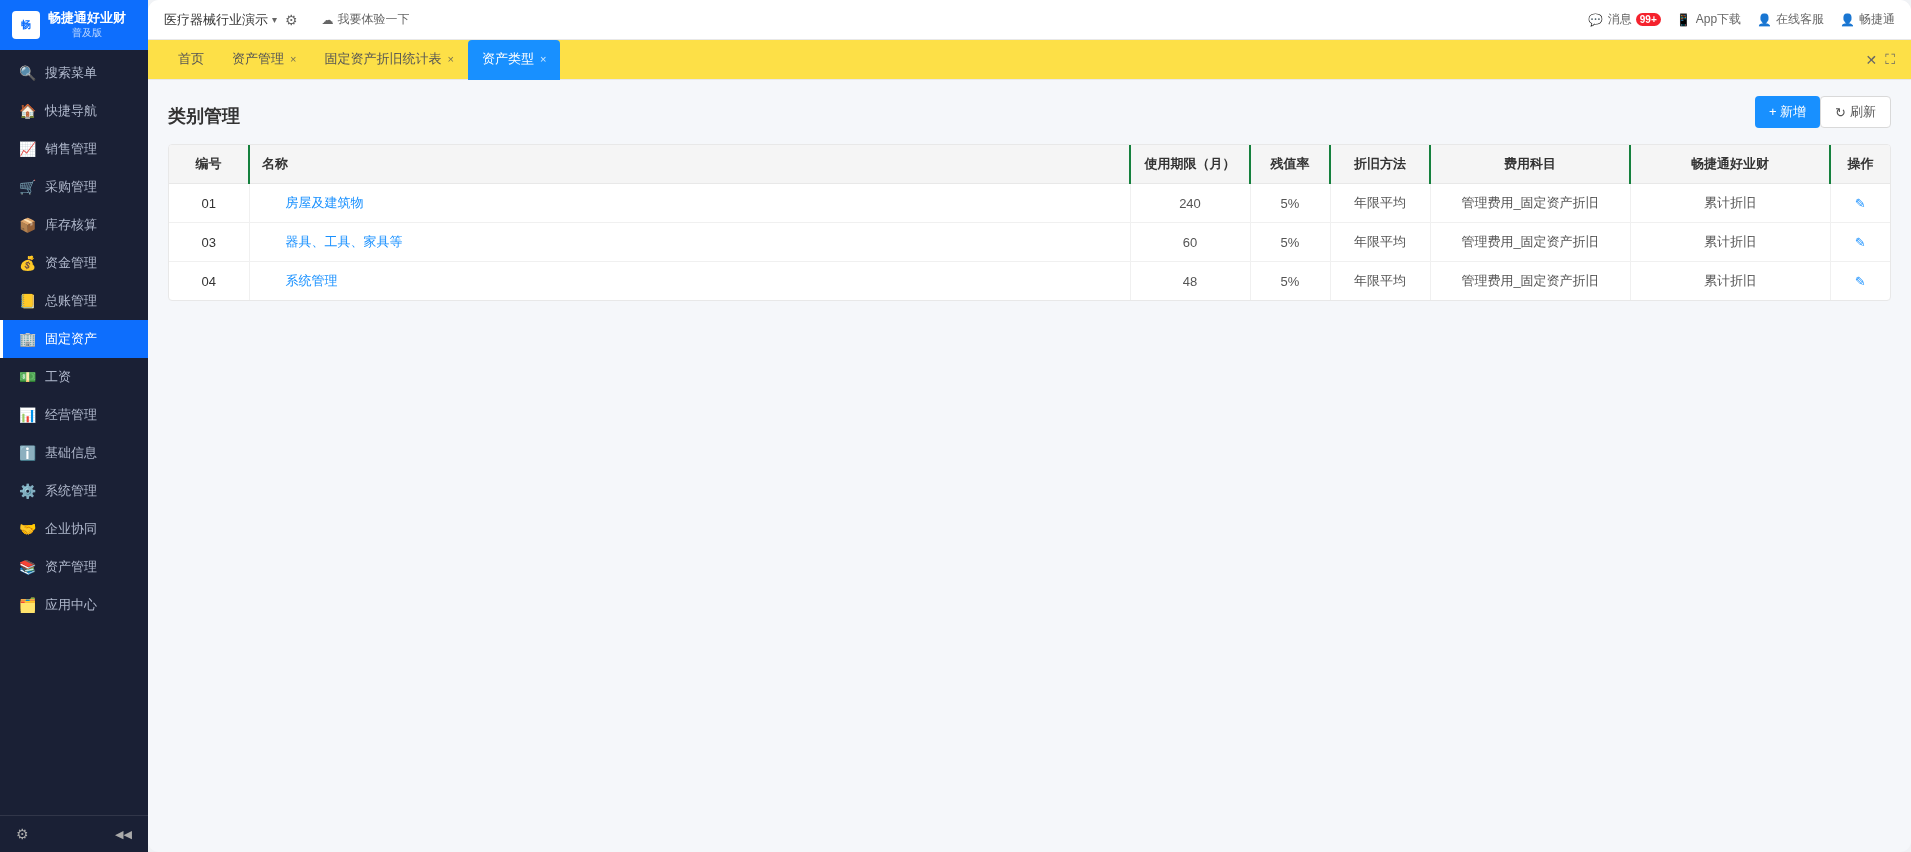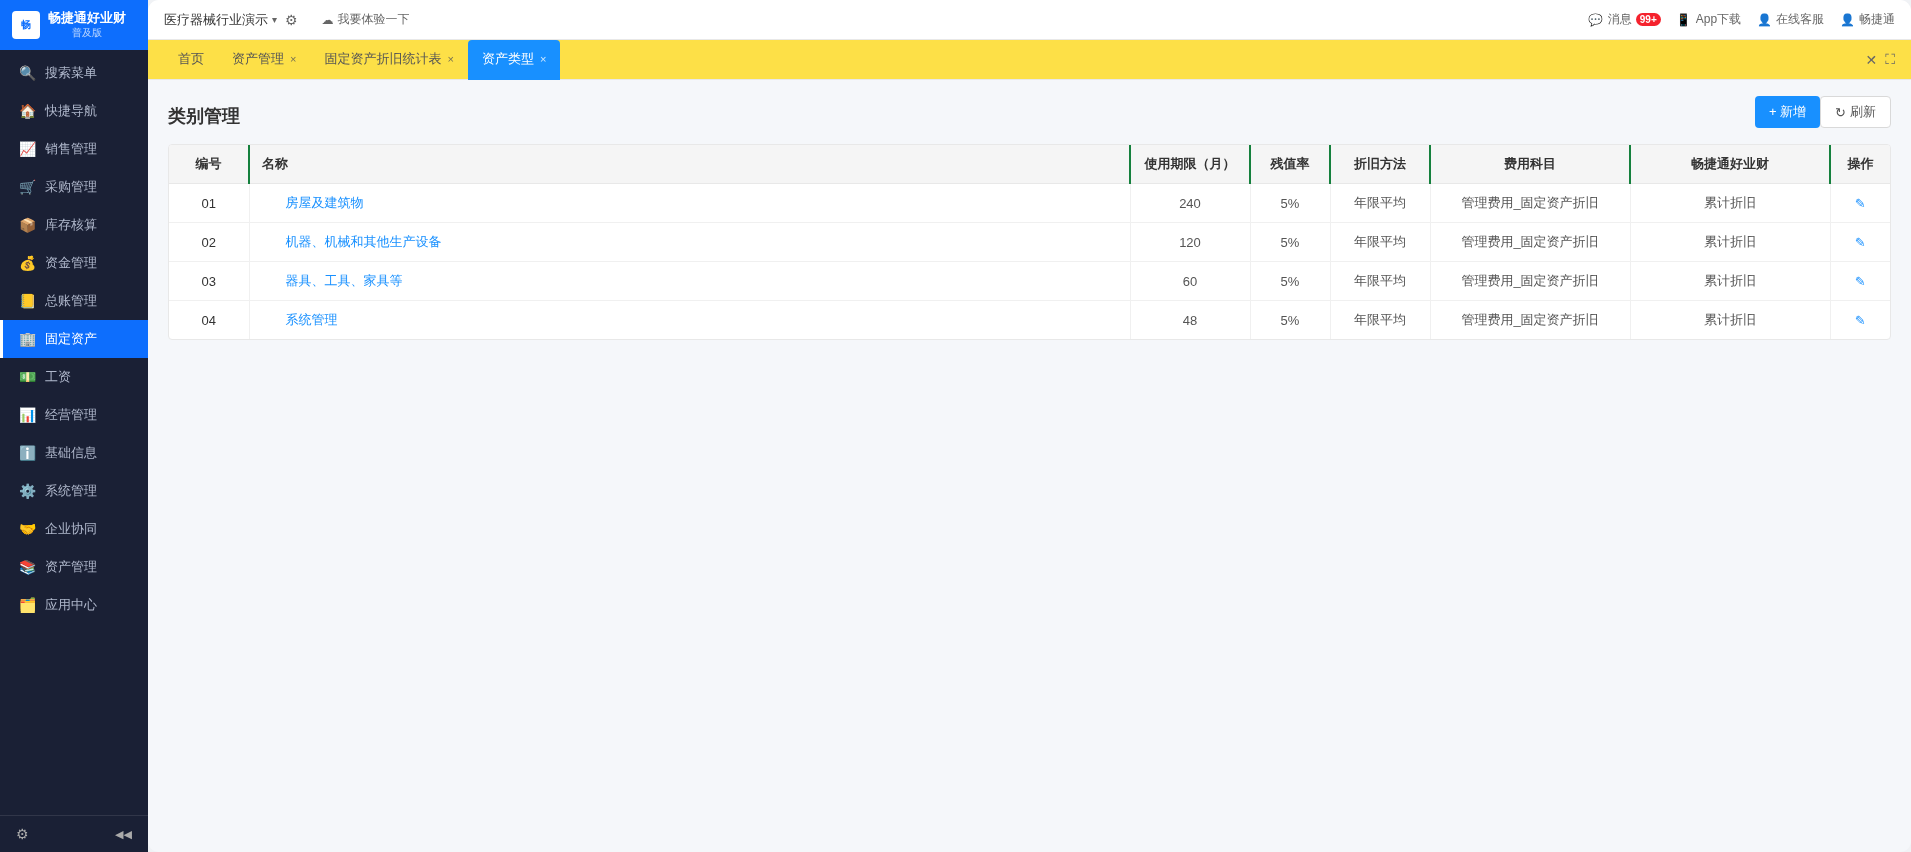--- a/index.html
+++ b/index.html
@@ -364,30 +364,20 @@
             <td class="td-code">01</td>
             <td class="td-name">房屋及建筑物</td>
             <td>240</td>
             <td>5%</td>
             <td>年限平均</td>
             <td>管理费用_固定资产折旧</td>
             <td>累计折旧</td>
             <td><span class="edit-icon">✎</span></td>
           </tr>
 
-          <tr>
-            <td class="td-code">02</td>
-            <td class="td-name">机器、机械和其他生产设备</td>
-            <td>120</td>
-            <td>5%</td>
-            <td>年限平均</td>
-            <td>管理费用_固定资产折旧</td>
-            <td>累计折旧</td>
-            <td><span class="edit-icon">✎</span></td>
-          </tr>
 
           <tr>
             <td class="td-code">03</td>
             <td class="td-name">器具、工具、家具等</td>
             <td>60</td>
             <td>5%</td>
             <td>年限平均</td>
             <td>管理费用_固定资产折旧</td>
             <td>累计折旧</td>
             <td><span class="edit-icon">✎</span></td>

